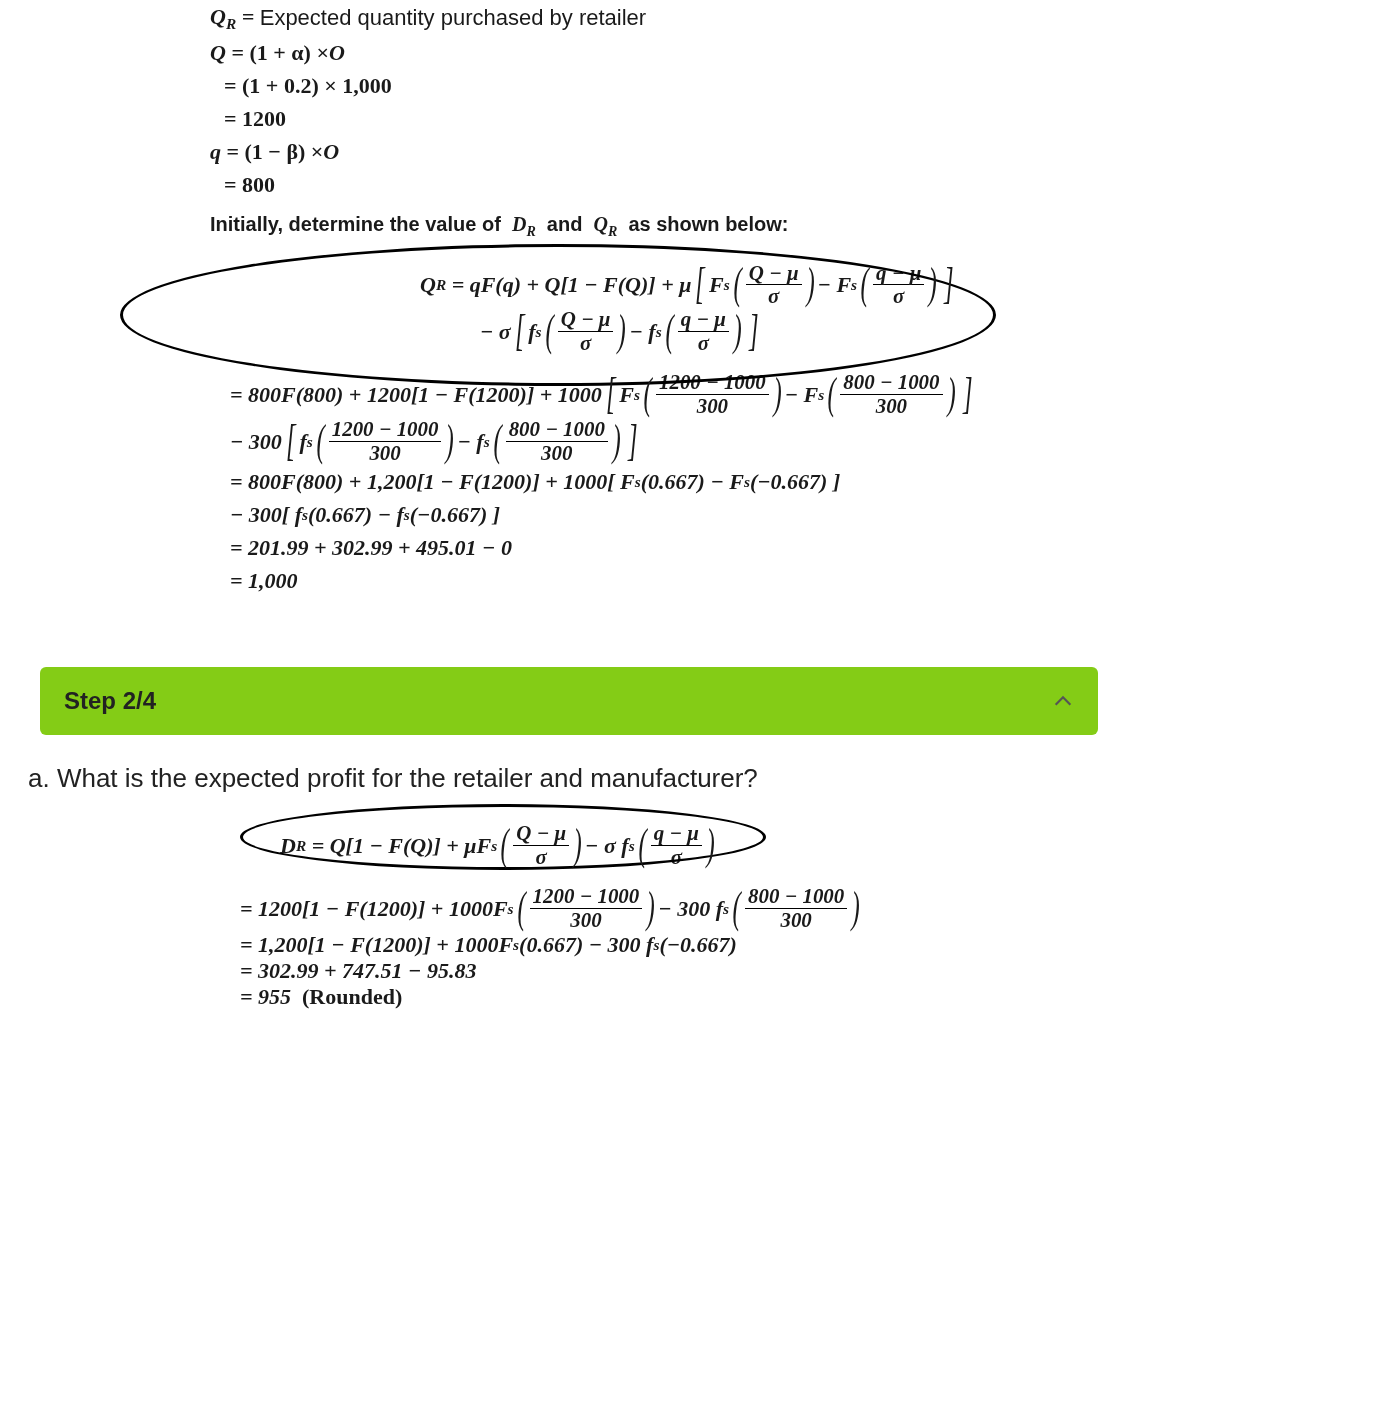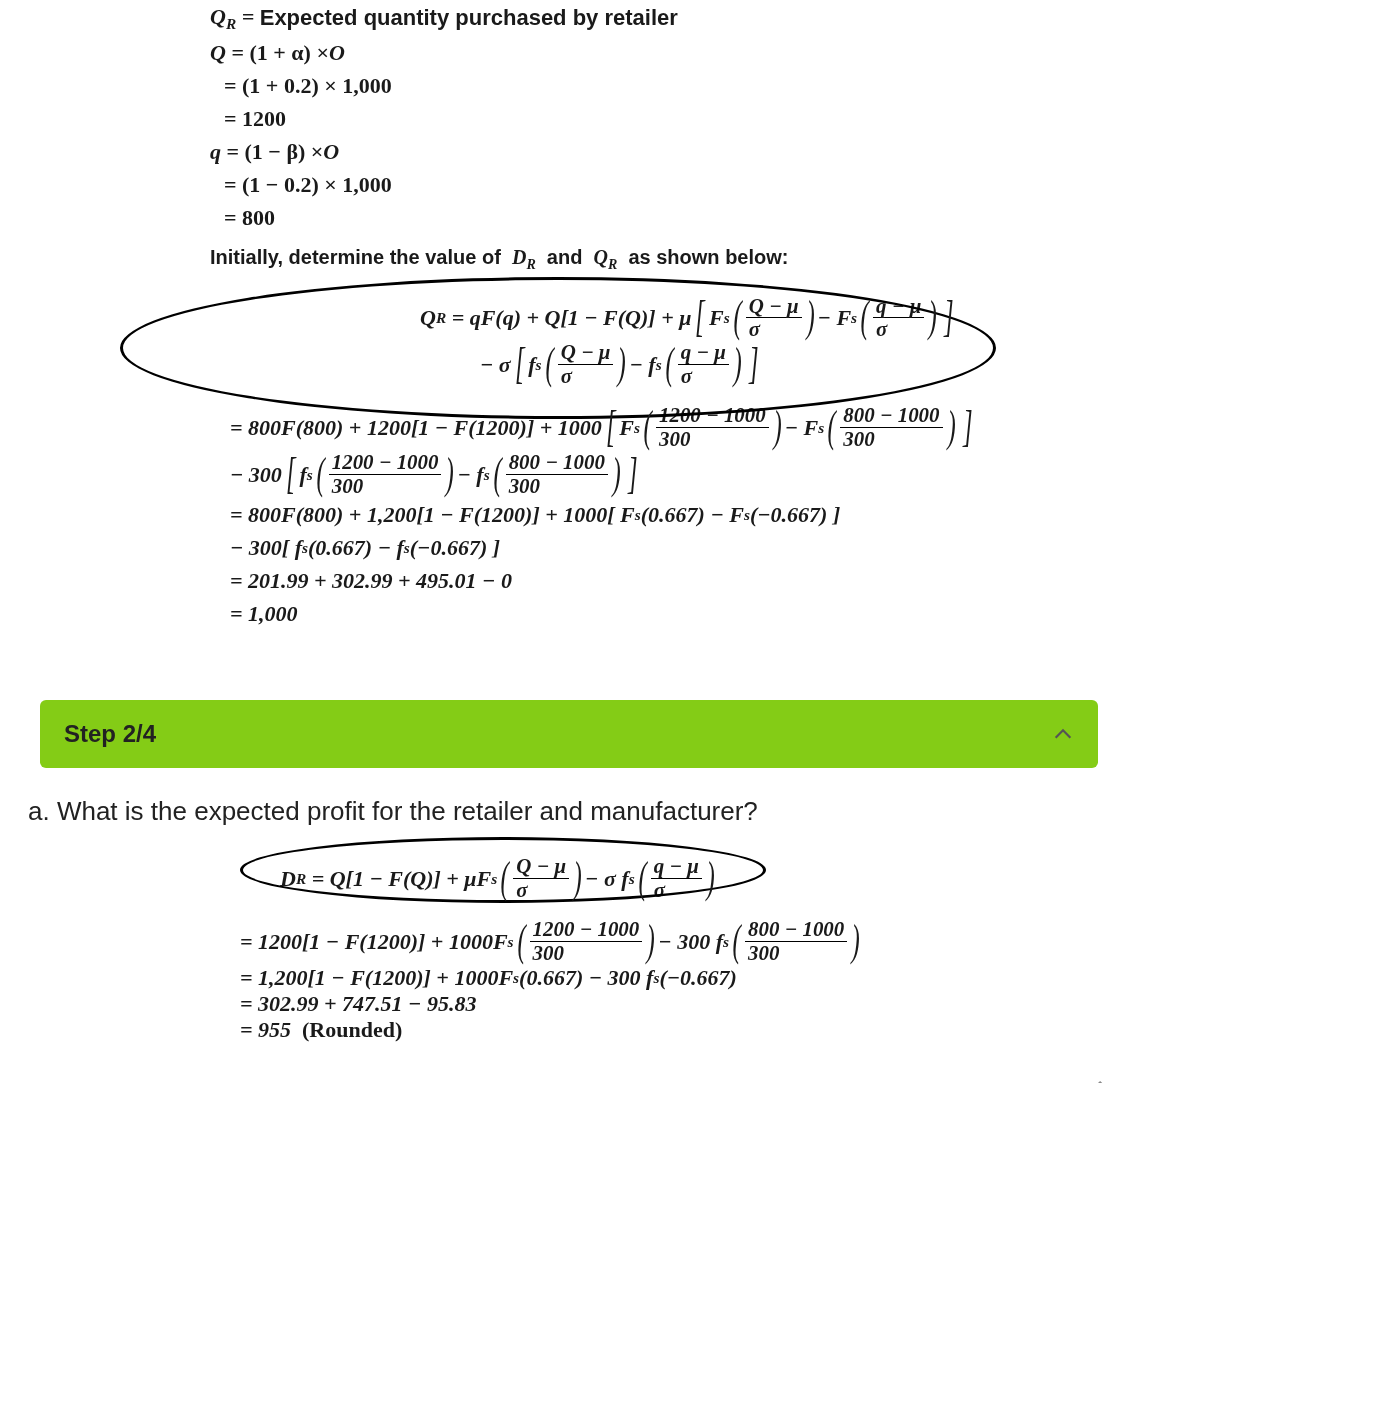--- a/index.html
+++ b/index.html
@@ -25,20 +25,21 @@
     font-family: Arial, sans-serif;
     font-size: 20px;
     margin-top: 8px;
     margin-bottom: 10px;
   }
   sub { font-size: 0.7em; font-style: italic; }
 
   .frac {
     display: inline-block;
     vertical-align: middle;
+    text-align: center;
     font-size: 0.95em;
     margin: 0 1px;
   }
   .frac .num { display: block; border-bottom: 1.5px solid #000; padding: 0 3px; line-height:1.1;}
   .frac .den { display: block; padding: 0 3px; line-height:1.1;}
   .lbrack, .rbrack {
     display:inline-block;
     font-size: 2.05em;
     vertical-align: middle;
     line-height: 0.8;
@@ -136,43 +137,39 @@
   .rel { position: relative; }
 </style>
 </head>
 <body>
 
 <div class="page rel">
 
   <div class="math-block">
     <div class="eqline">
       <span>Q<sub>R</sub>&nbsp;=&nbsp;</span>
-        <span class="txt" style="font-style:normal;font-weight:700;font-family:Arial;">Expected quantity purchased by retailer</span>
+        <span class="txt" style="font-style:normal;font-weight:400;font-family:Arial;">Expected quantity purchased by retailer</span>
     </div>
     <div class="eqline">
         <span>Q</span>
         <span class="txt">&nbsp;=&nbsp;(1 + α) × </span>
         <span>O</span>
       </div>
     <div class="eqline">
         <span class="gap"></span>
         <span class="txt">=&nbsp;(1 + 0.2) × 1,000</span>
       </div>
     <div class="eqline">
         <span class="gap"></span>
         <span class="txt">=&nbsp;1200</span>
       </div>
     <div class="eqline">
         <span>q</span>
         <span class="txt">&nbsp;=&nbsp;(1 − β) × </span>
         <span>O</span>
-      </div>
-    <div class="eqline">
-        <span class="gap"></span>
-        <span class="txt">=&nbsp;(1 − 0.2) × 1,000</span>
       </div>
     <div class="eqline">
         <span class="gap"></span>
         <span class="txt">=&nbsp;800</span>
       </div>
 
     <div class="bold-instr">
       Initially, determine the value of&nbsp;
       <span style="font-family:'Times New Roman';font-style:italic;">D<sub>R</sub></span>
       &nbsp;and&nbsp;

